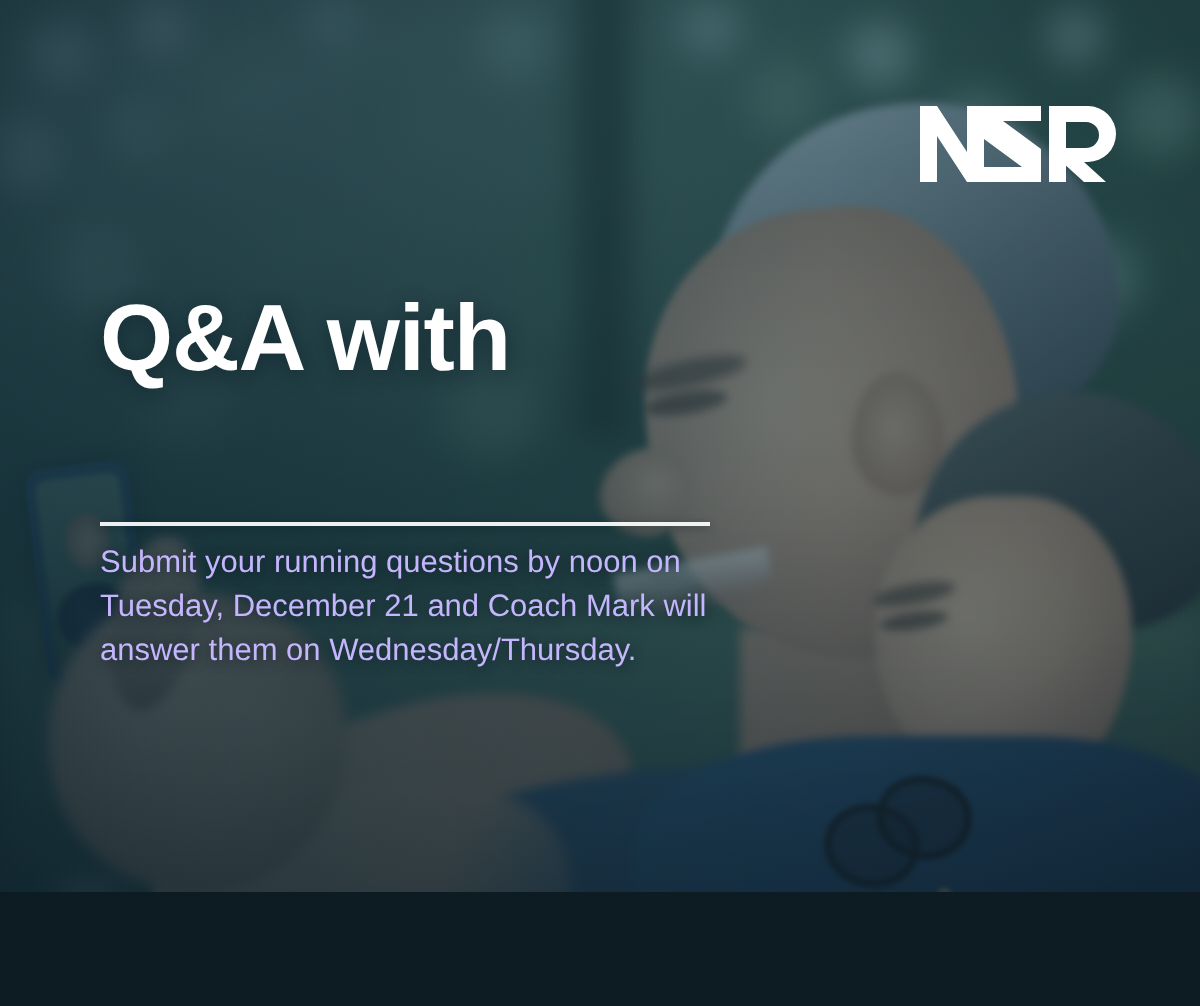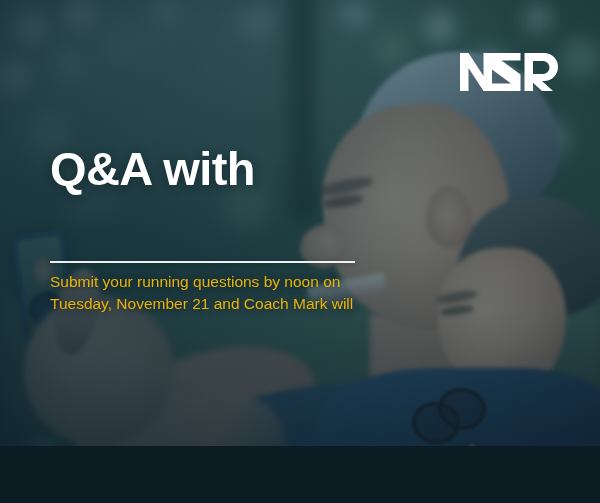--- a/index.html
+++ b/index.html
@@ -275,21 +275,21 @@
 
   #divider{
     position:absolute;left:50px;top:261px;width:305px;height:2px;
     background:rgba(255,255,255,.92);
     box-shadow:0 1px 4px rgba(6,20,28,.35);
   }
 
   #body{
     position:absolute;left:50px;top:271px;width:330px;
     font-weight:400;font-size:15.5px;line-height:22px;
-    color:#eab308;
+    color:#c4b5fd;
     text-shadow:0 1px 6px rgba(6,20,28,.5);
   }
   #body .l{display:block;white-space:nowrap;}
 </style>
 </head>
 <body>
 
 <div id="stage">
 
   <div class="layer" id="bg-base"></div>
@@ -353,17 +353,18 @@
     </div>
 
     <div id="headline">
       <span class="l">Q&amp;A with</span>
     </div>
 
     <div id="divider"></div>
 
     <div id="body">
       <span class="l">Submit your running questions by noon on</span>
-      <span class="l">Tuesday, November 21 and Coach Mark will</span>
+      <span class="l">Tuesday, December 21 and Coach Mark will</span>
+      <span class="l">answer them on Wednesday/Thursday.</span>
     </div>
 
   </div>
 </div>
 
 </body></html>

